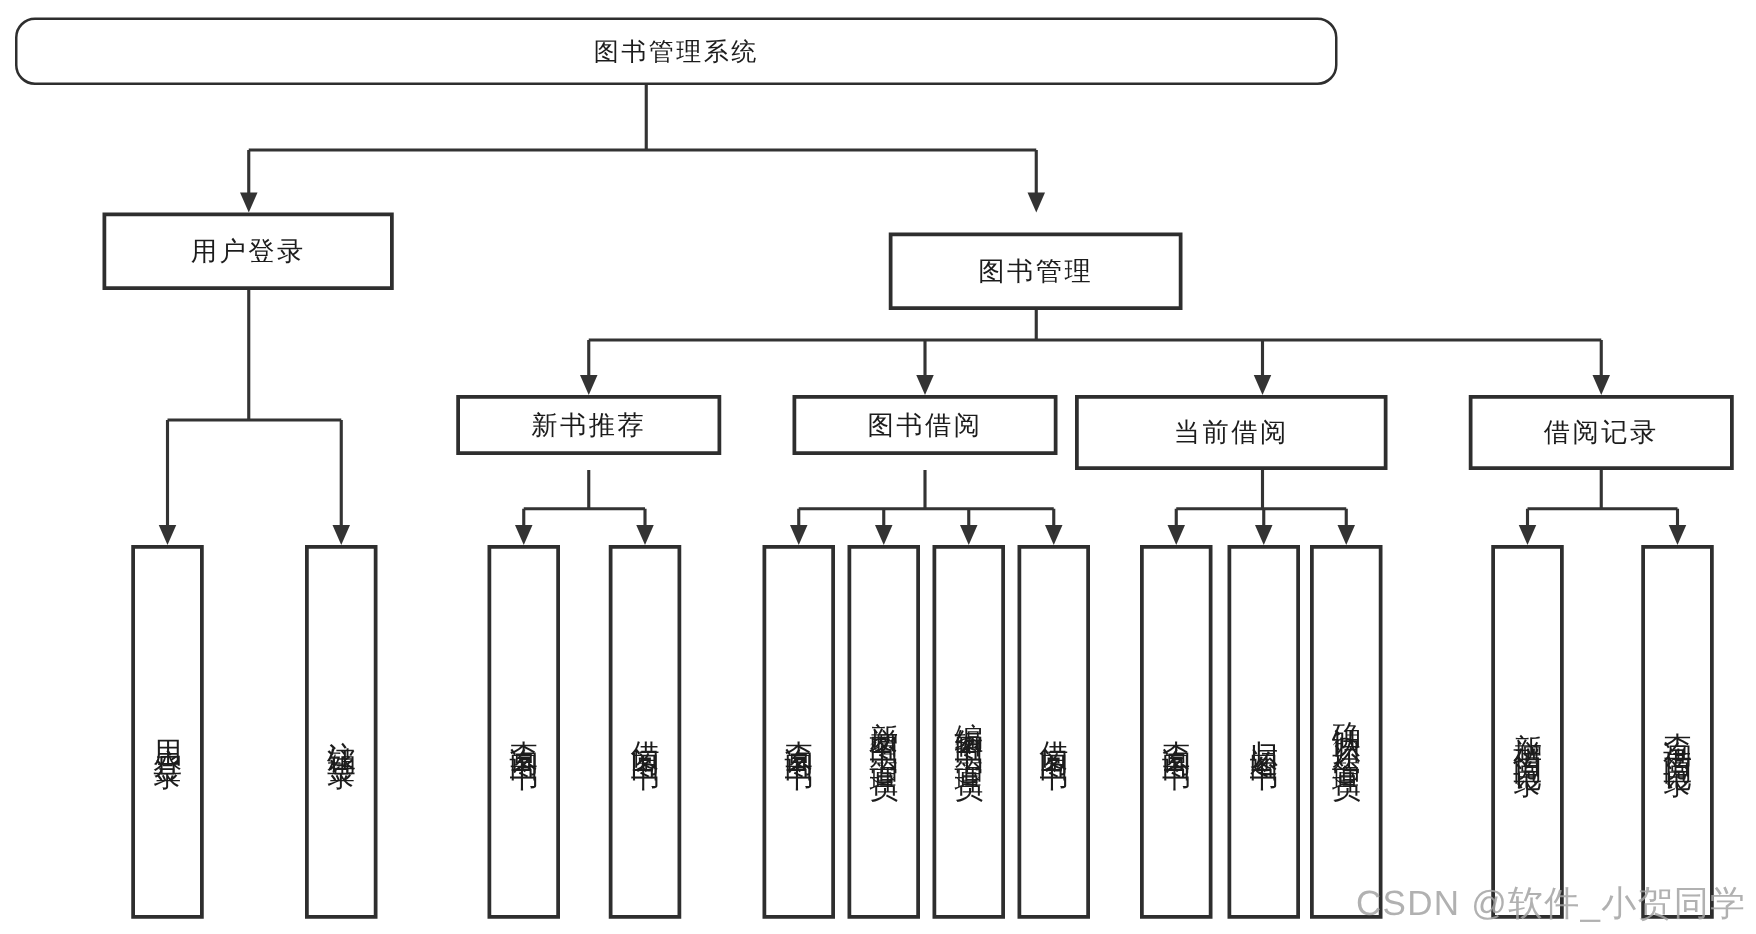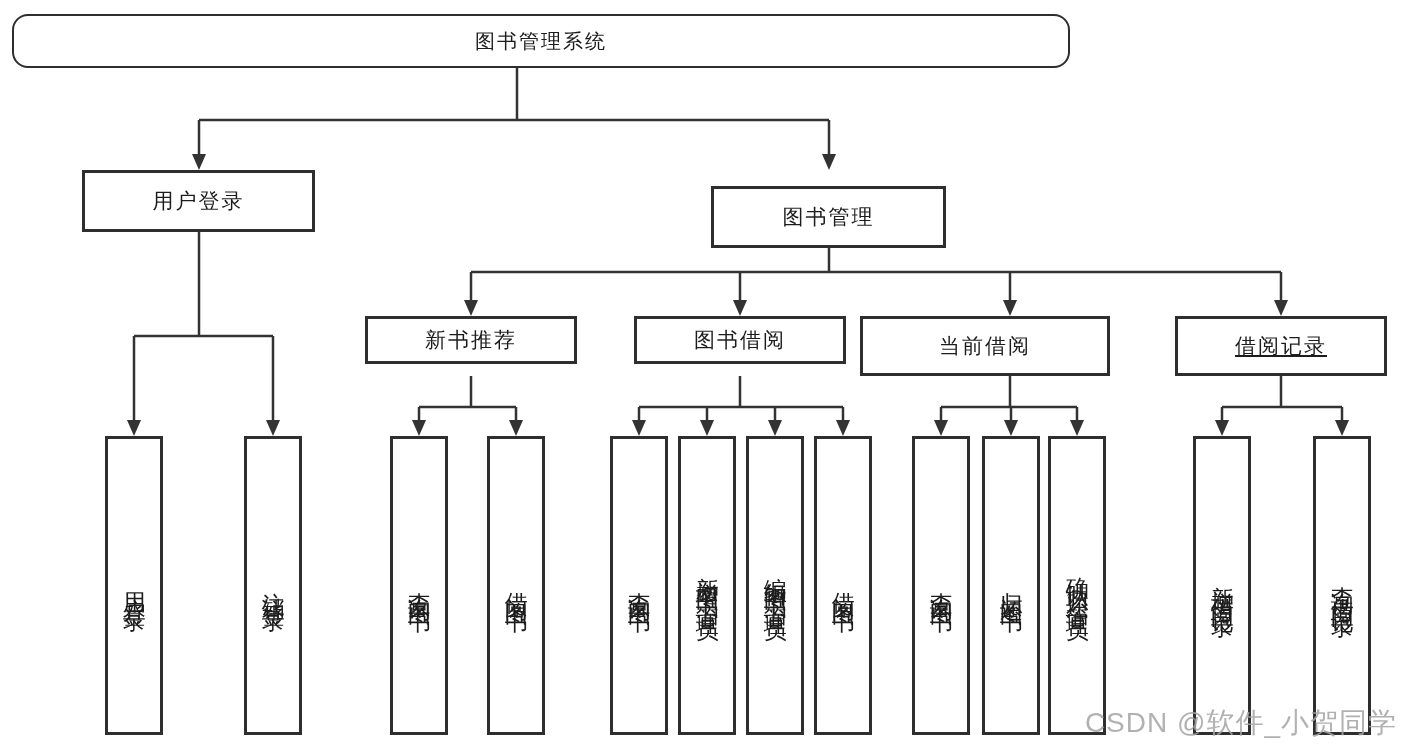--- a/index.html
+++ b/index.html
@@ -109,21 +109,21 @@
 
 <div class="node hbox" style="left:365px; top:316px; width:212px; height:48px;">
   <span>新书推荐</span>
 </div>
 <div class="node hbox" style="left:634px; top:316px; width:212px; height:48px;">
   <span>图书借阅</span>
 </div>
 <div class="node hbox" style="left:860px; top:316px; width:250px; height:60px;">
   <span>当前借阅</span>
 </div>
-<div class="node hbox" style="left:1175px; top:316px; width:212px; height:60px;text-decoration:underline;">
+<div class="node hbox" style="left:1175px; top:316px; width:212px; height:60px;">
   <span>借阅记录</span>
 </div>
 
 <div class="node vbox" style="left:105px;">
   <span class="vtext">用户登录</span>
 </div>
 <div class="node vbox" style="left:244px;">
   <span class="vtext">注销登录</span>
 </div>
 

